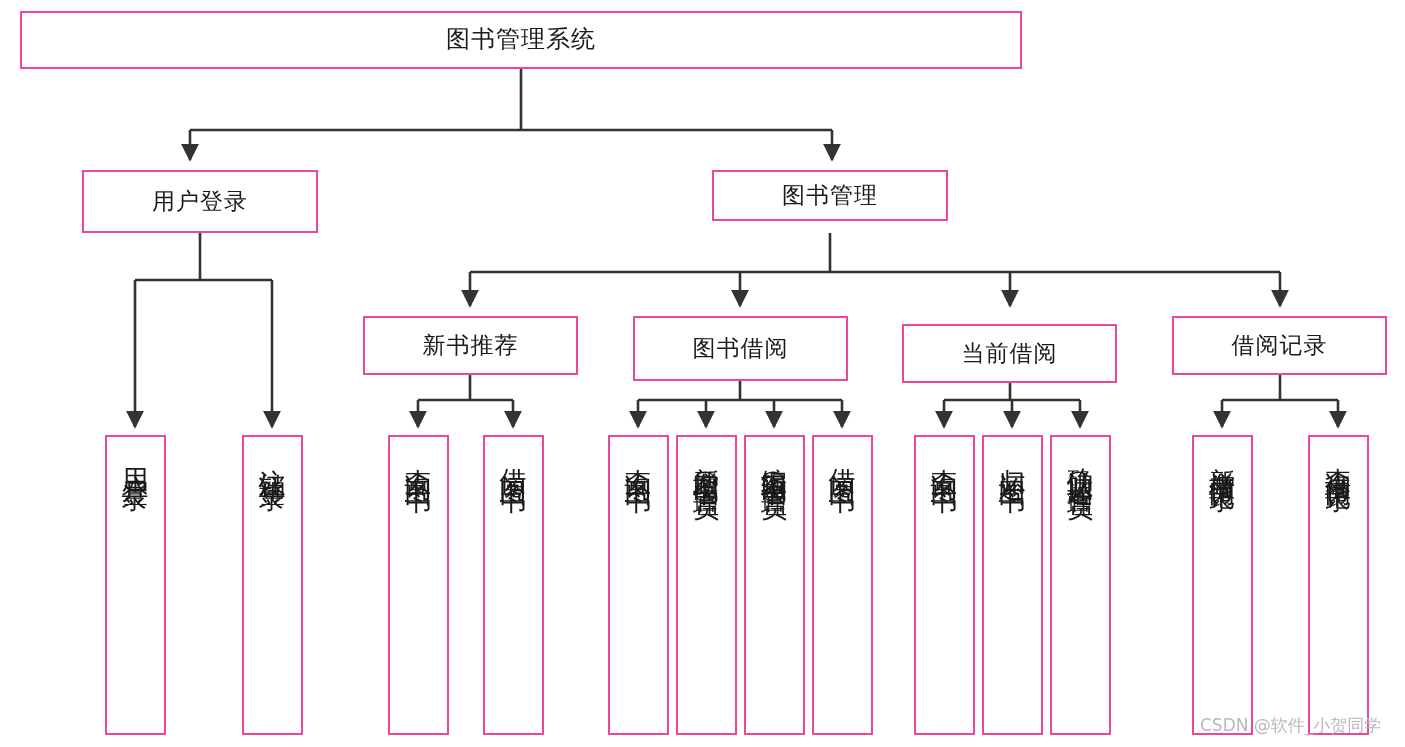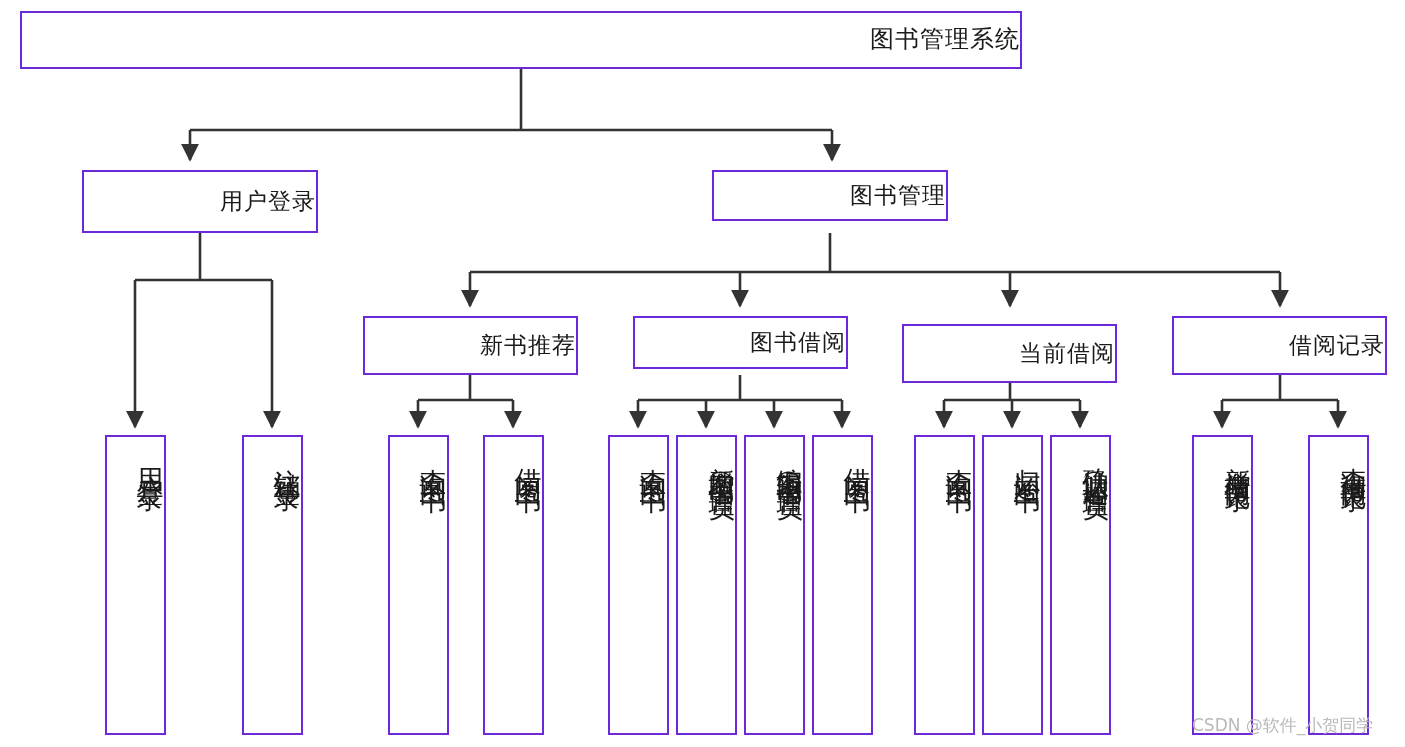--- a/index.html
+++ b/index.html
@@ -24,24 +24,24 @@
     left: 0;
     top: 0;
     width: 1405px;
     height: 747px;
     pointer-events: none;
   }
   .node {
     position: absolute;
     box-sizing: border-box;
     background: #ffffff;
-    border: 2px solid #6d28d9;
+    border: 2px solid #ec4899;
     display: flex;
     align-items: center;
-    justify-content: flex-end;
+    justify-content: center;
     z-index: 2;
   }
   .node .node-label {
     display: block;
     text-align: center;
     color: #1a1a1a;
     line-height: 1.08;
   }
   
   .node.h .node-label {
@@ -71,20 +71,21 @@
   }
   .watermark {
     position: absolute;
     left: 1192px;
     top: 714px;
     font-size: 17px;
     color: #b9b9b9;
     white-space: nowrap;
     z-index: 5;
     font-family: "DejaVu Sans", "Liberation Sans", sans-serif;
+    padding-left: 8px;
   }
 </style>
 </head>
 <body>
 
 <div id="canvas">
 
   <svg id="edges" viewBox="0 0 1405 747" xmlns="http://www.w3.org/2000/svg">
     <defs>
       <marker id="arrow" viewBox="0 0 10 10" refX="9" refY="5" markerWidth="7" markerHeight="7" orient="auto-start-reverse">
@@ -142,21 +143,21 @@
   <div class="node h" style="left:82px; top:170px; width:236px; height:63px;">
     <span class="node-label">用户登录</span>
   </div>
   <div class="node h" style="left:712px; top:170px; width:236px; height:51px;">
     <span class="node-label">图书管理</span>
   </div>
 
   <div class="node h" style="left:363px; top:316px; width:215px; height:59px;">
     <span class="node-label">新书推荐</span>
   </div>
-  <div class="node h" style="left:633px; top:316px; width:215px; height:53px;">
+  <div class="node h" style="left:633px; top:316px; width:215px; height:65px;">
     <span class="node-label">图书借阅</span>
   </div>
   <div class="node h" style="left:902px; top:324px; width:215px; height:59px;">
     <span class="node-label">当前借阅</span>
   </div>
   <div class="node h" style="left:1172px; top:316px; width:215px; height:59px;">
     <span class="node-label">借阅记录</span>
   </div>
 
   <div class="node v" style="left:105px; top:435px; width:61px; height:300px;">

